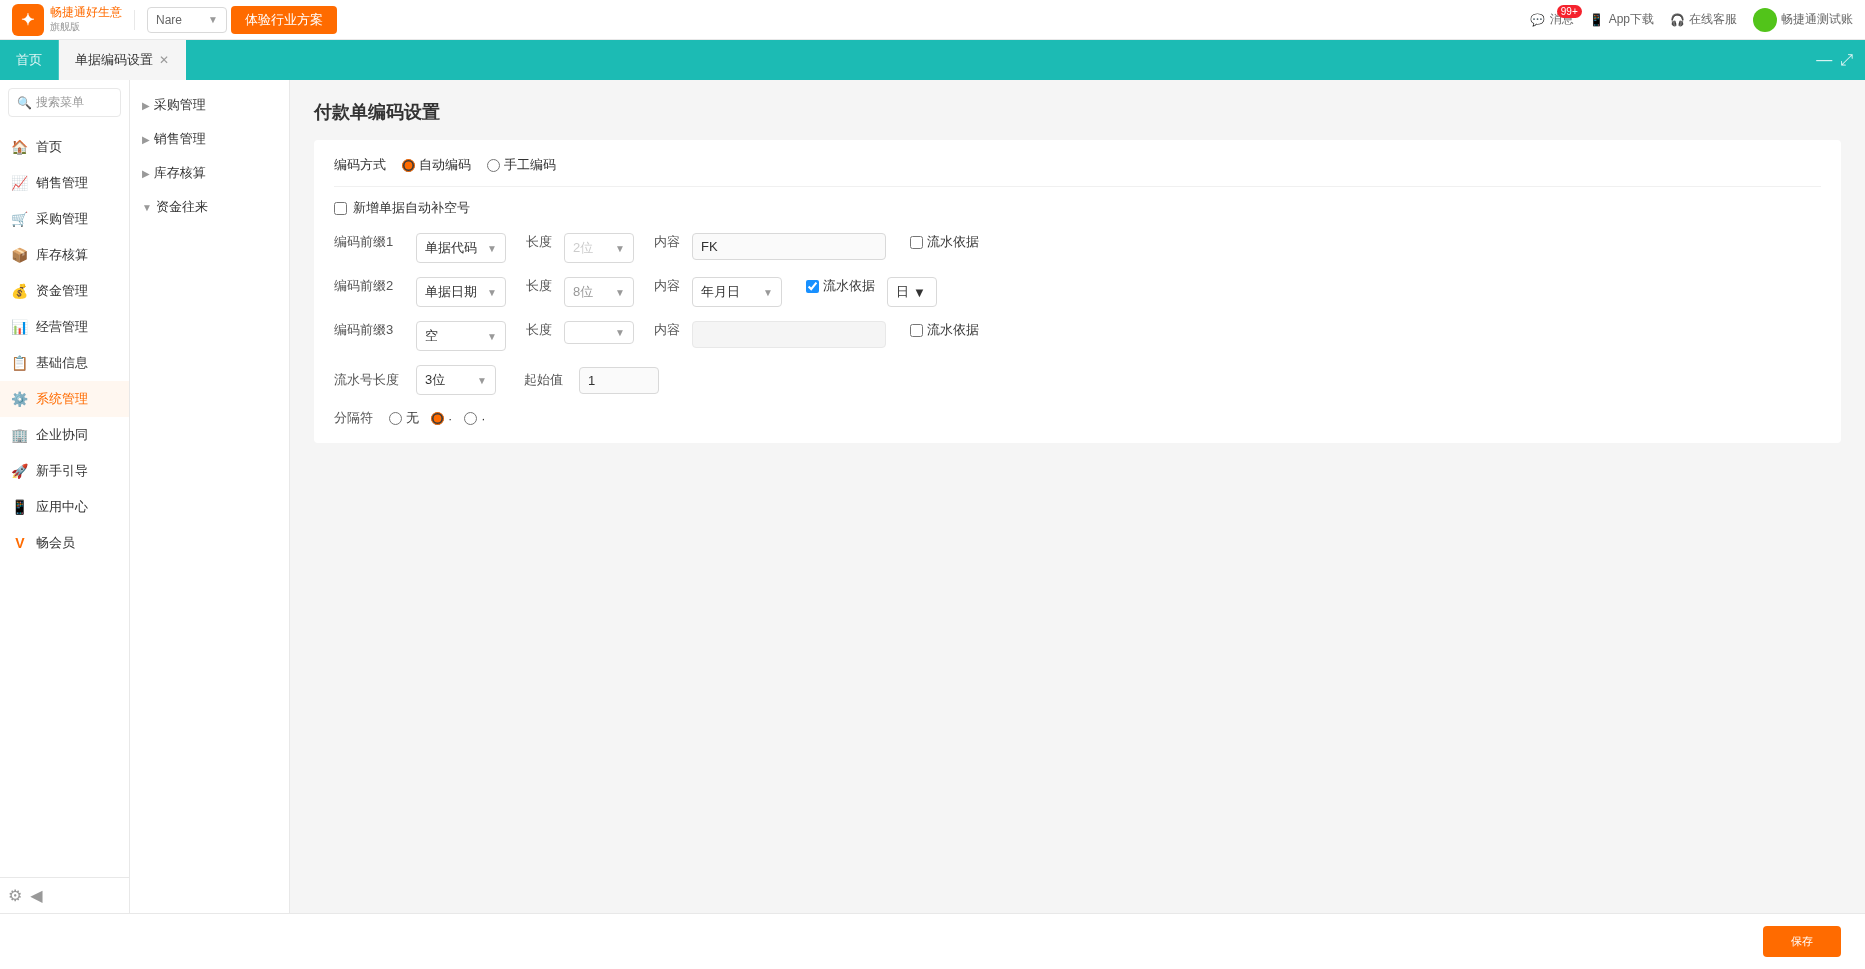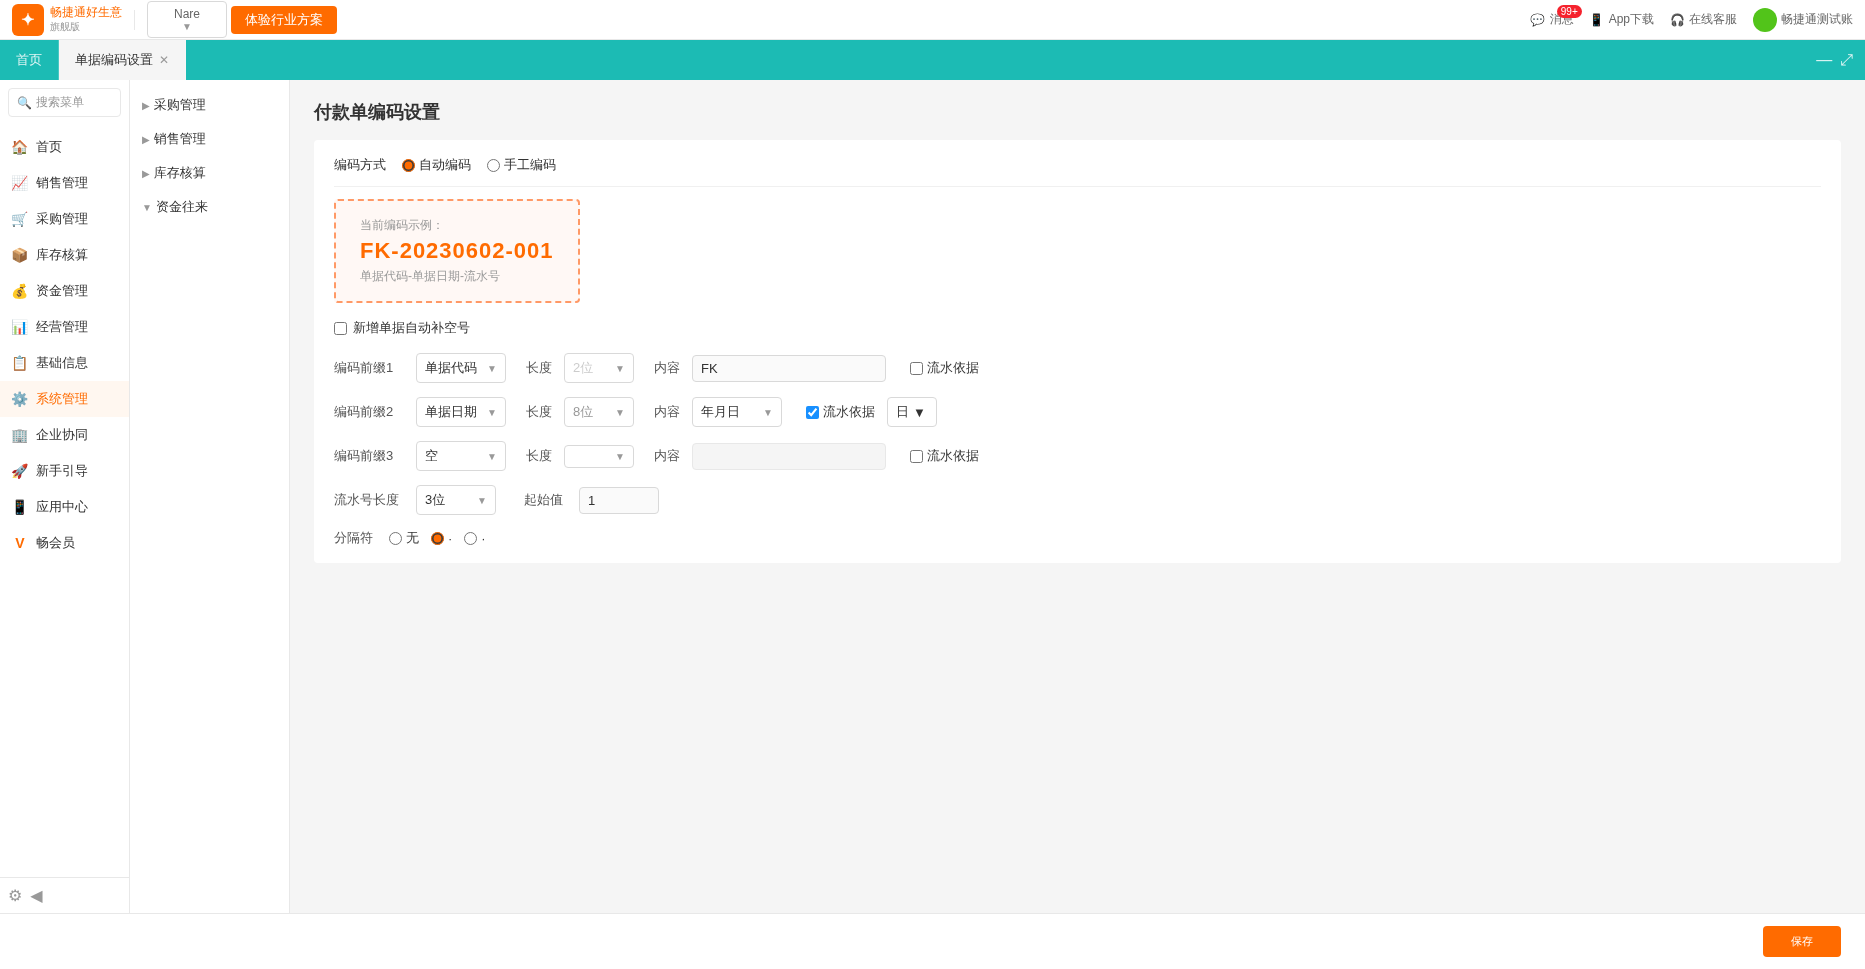--- a/index.html
+++ b/index.html
@@ -71,21 +71,21 @@
     
     .code-preview { border: 2px dashed #ff9966; border-radius: 4px; background: #fff8f5; padding: 16px 24px; display: inline-block; margin-bottom: 16px; }
     .code-preview-label { font-size: 12px; color: #999; margin-bottom: 4px; }
     .code-preview-value { font-size: 22px; font-weight: bold; color: #ff6b00; letter-spacing: 1px; }
     .code-preview-desc { font-size: 12px; color: #999; margin-top: 4px; }
 
     
     .checkbox-row { display: flex; align-items: center; gap: 6px; margin-bottom: 16px; font-size: 13px; color: #333; }
 
     
-    .form-row { display: flex; align-items: center; gap: 12px; margin-bottom: 14px; }
+    .form-row { display: flex; align-items: flex-start; gap: 12px; margin-bottom: 14px; }
     .form-label { font-size: 13px; color: #555; width: 70px; flex-shrink: 0; }
     .form-select { border: 1px solid #d9d9d9; border-radius: 4px; padding: 5px 8px; font-size: 13px; color: #333; background: #fff; min-width: 90px; display: flex; align-items: center; justify-content: space-between; cursor: pointer; }
     .form-select-arrow { color: #999; font-size: 10px; }
     .form-length-label { font-size: 13px; color: #555; margin-left: 8px; }
     .form-length-select { border: 1px solid #d9d9d9; border-radius: 4px; padding: 5px 8px; font-size: 13px; color: #999; background: #fff; min-width: 70px; display: flex; align-items: center; justify-content: space-between; cursor: pointer; }
     .form-content-label { font-size: 13px; color: #555; margin-left: 8px; }
     .form-content-input { border: 1px solid #d9d9d9; border-radius: 4px; padding: 5px 8px; font-size: 13px; color: #333; background: #fafafa; min-width: 80px; }
     .form-content-input.disabled { background: #f5f5f5; color: #ccc; border-color: #e8e8e8; }
     .form-checkbox-label { display: flex; align-items: center; gap: 4px; font-size: 13px; color: #333; margin-left: 12px; }
     .cb-blue { accent-color: #1890ff; }
@@ -112,21 +112,21 @@
 <div class="top-bar">
   <div class="top-bar-logo">
     <div class="logo-icon">✦</div>
     <div>
       <div class="logo-text">畅捷通好生意</div>
       <div class="logo-sub">旗舰版</div>
     </div>
   </div>
   <div class="top-bar-divider"></div>
   <div class="top-bar-nav">
-    <div class="form-select" style="min-width:80px;flex-direction:column;">
+    <div class="form-select" style="min-width:80px;">
       <span style="font-size:12px;color:#666;">Nare</span>
       <span class="form-select-arrow">▼</span>
     </div>
     <button class="top-bar-btn-orange">体验行业方案</button>
   </div>
   <div class="top-bar-right">
     <div class="top-bar-item">
       <span>💬</span>
       <span>消息</span>
       <span class="badge">99+</span>
@@ -268,25 +268,20 @@
           <label class="radio-item">
             <input type="radio" name="encoding" class="radio-input" style="">
             <span>手工编码</span>
           </label>
         </div>
       </div>
 
       
 
       
-      <div class="code-preview">
-        <div class="code-preview-label">当前编码示例：</div>
-        <div class="code-preview-value">FK-20230602-001</div>
-        <div class="code-preview-desc">单据代码-单据日期-流水号</div>
-      </div>
 
       
       <div class="checkbox-row">
         <input type="checkbox" style="">
         <span>新增单据自动补空号</span>
       </div>
 
       
       <div class="form-row">
         <span class="form-label">编码前缀1</span>

